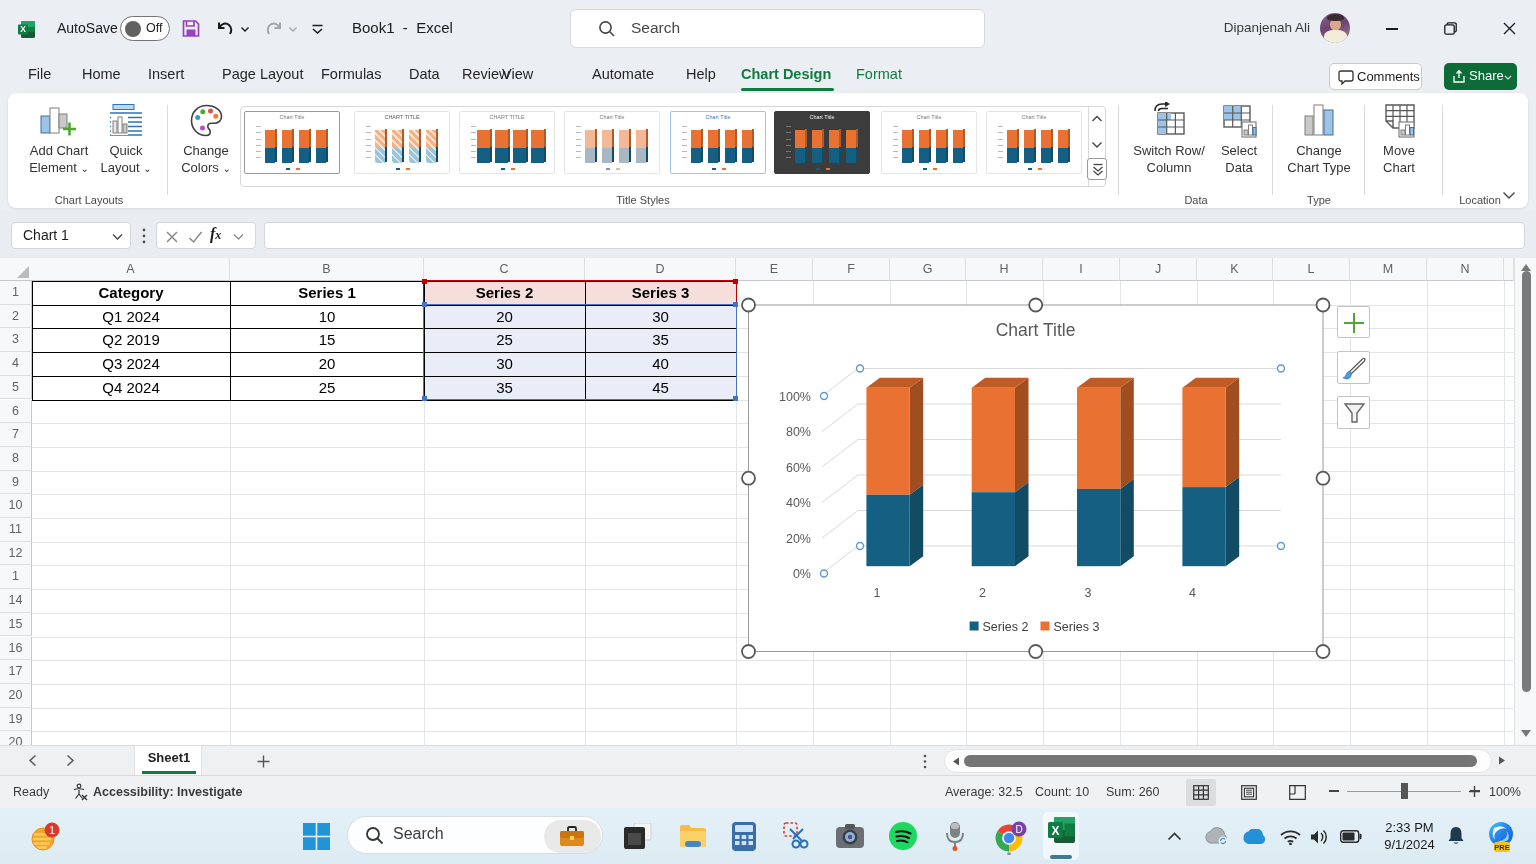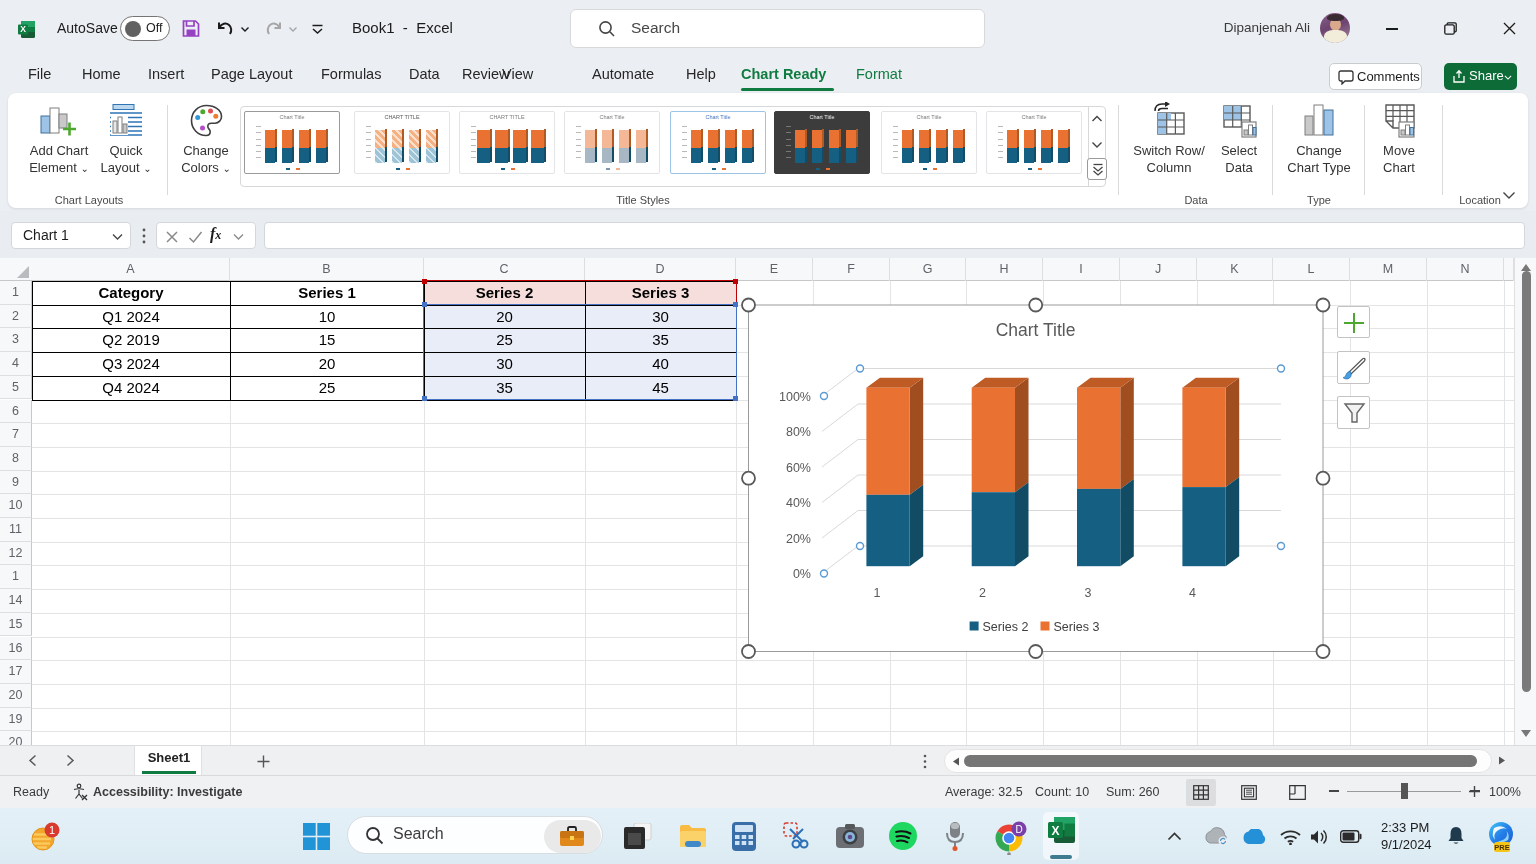--- a/index.html
+++ b/index.html
@@ -109,28 +109,28 @@
     <path d="M3.2 2.8 L3.2 1.8 Q3.2 0.8 4.2 0.8 L11 0.8 Q12.2 0.8 12.2 2 L12.2 8.8 Q12.2 9.8 11.2 9.8 L10.4 9.8" fill="none" stroke="#1b1b1b" stroke-width="1.3"></path>
   </svg>
   <svg class="abs" style="left:1503px;top:22px" width="13" height="13" viewBox="0 0 13 13">
     <path d="M1 1 L12 12 M12 1 L1 12" stroke="#1b1b1b" stroke-width="1.3"></path>
   </svg>
 </div>
 <div id="menubar" class="abs">
   <div class="menuitem" style="left:28px">File</div>
   <div class="menuitem" style="left:82px">Home</div>
   <div class="menuitem" style="left:148px">Insert</div>
-  <div class="menuitem" style="left:211px">Page Layout</div>
+  <div class="menuitem" style="left:222px">Page Layout</div>
   <div class="menuitem" style="left:321px">Formulas</div>
   <div class="menuitem" style="left:409px">Data</div>
   <div class="menuitem" style="left:462px">Review</div>
   <div class="menuitem" style="left:502px">View</div>
   <div class="menuitem" style="left:592px">Automate</div>
   <div class="menuitem" style="left:686px">Help</div>
-  <div class="menuitem" style="left:741px;color:#0f7b41;font-weight:bold">Chart Ready</div>
+  <div class="menuitem" style="left:741px;color:#0f7b41;font-weight:bold">Chart Design</div>
   <div class="abs" style="left:741px;top:30px;width:93px;height:2.5px;background:#0f7b41;border-radius:2px"></div>
   <div class="menuitem" style="left:856px;color:#0f7b41">Format</div>
 
   <div class="abs" style="left:1329px;top:5px;width:93px;height:27px;background:#fff;border:1px solid #c9cbcd;border-radius:5px">
     <svg class="abs" style="left:8px;top:6px" width="16" height="15" viewBox="0 0 16 15">
       <path d="M1 3 Q1 1 3 1 L13 1 Q15 1 15 3 L15 9 Q15 11 13 11 L7 11 L4 14 L4 11 L3 11 Q1 11 1 9 Z" fill="none" stroke="#333" stroke-width="1.3"></path>
     </svg>
     <div class="abs" style="left:27px;top:5px;font-size:13px;color:#1b1b1b">Comments</div>
   </div>
 
@@ -739,21 +739,21 @@
   </svg>
   <svg class="abs" style="left:1310px;top:21px" width="19" height="16" viewBox="0 0 19 16">
     <path d="M1 5.5 L4 5.5 L8 1.5 L8 14.5 L4 10.5 L1 10.5 Z" fill="#2b2b2b"></path>
     <path d="M11 4 A5.5 5.5 0 0 1 11 12 M13.5 1.5 A9 9 0 0 1 13.5 14.5" fill="none" stroke="#2b2b2b" stroke-width="1.5"></path>
   </svg>
   <svg class="abs" style="left:1340px;top:22px" width="22" height="13" viewBox="0 0 22 13">
     <rect x="0.7" y="0.7" width="18" height="11.6" rx="2.5" fill="none" stroke="#2b2b2b" stroke-width="1.4"></rect>
     <rect x="2.5" y="2.5" width="12" height="8" rx="1" fill="#2b2b2b"></rect>
     <rect x="19.5" y="3.8" width="2" height="5.4" rx="1" fill="#2b2b2b"></rect>
   </svg>
-  <div class="abs" style="left:1381px;top:11px;width:57px;text-align:left;font-size:13px;color:#1b1b1b;line-height:17px">2:33 PM<br>9/1/2024</div>
+  <div class="abs" style="left:1381px;top:11px;width:57px;text-align:center;font-size:13px;color:#1b1b1b;line-height:17px">2:33 PM<br>9/1/2024</div>
   <svg class="abs" style="left:1447px;top:18px" width="18" height="20" viewBox="0 0 18 20">
     <path d="M9 1 Q14.5 1 14.5 8 L14.5 12 L16.5 15 L1.5 15 L3.5 12 L3.5 8 Q3.5 1 9 1 Z" fill="#1f3a4d"></path>
     <path d="M6.5 16.5 Q9 19 11.5 16.5 Z" fill="#1f3a4d"></path>
   </svg>
 
   <svg class="abs" style="left:1486px;top:13px" width="30" height="32" viewBox="0 0 30 32">
     <defs>
         <linearGradient id="cpg" x1="0" y1="0" x2="1" y2="1">
       <stop offset="0" stop-color="#41c7f4"></stop>
           <stop offset="0.5" stop-color="#2480e8"></stop>

